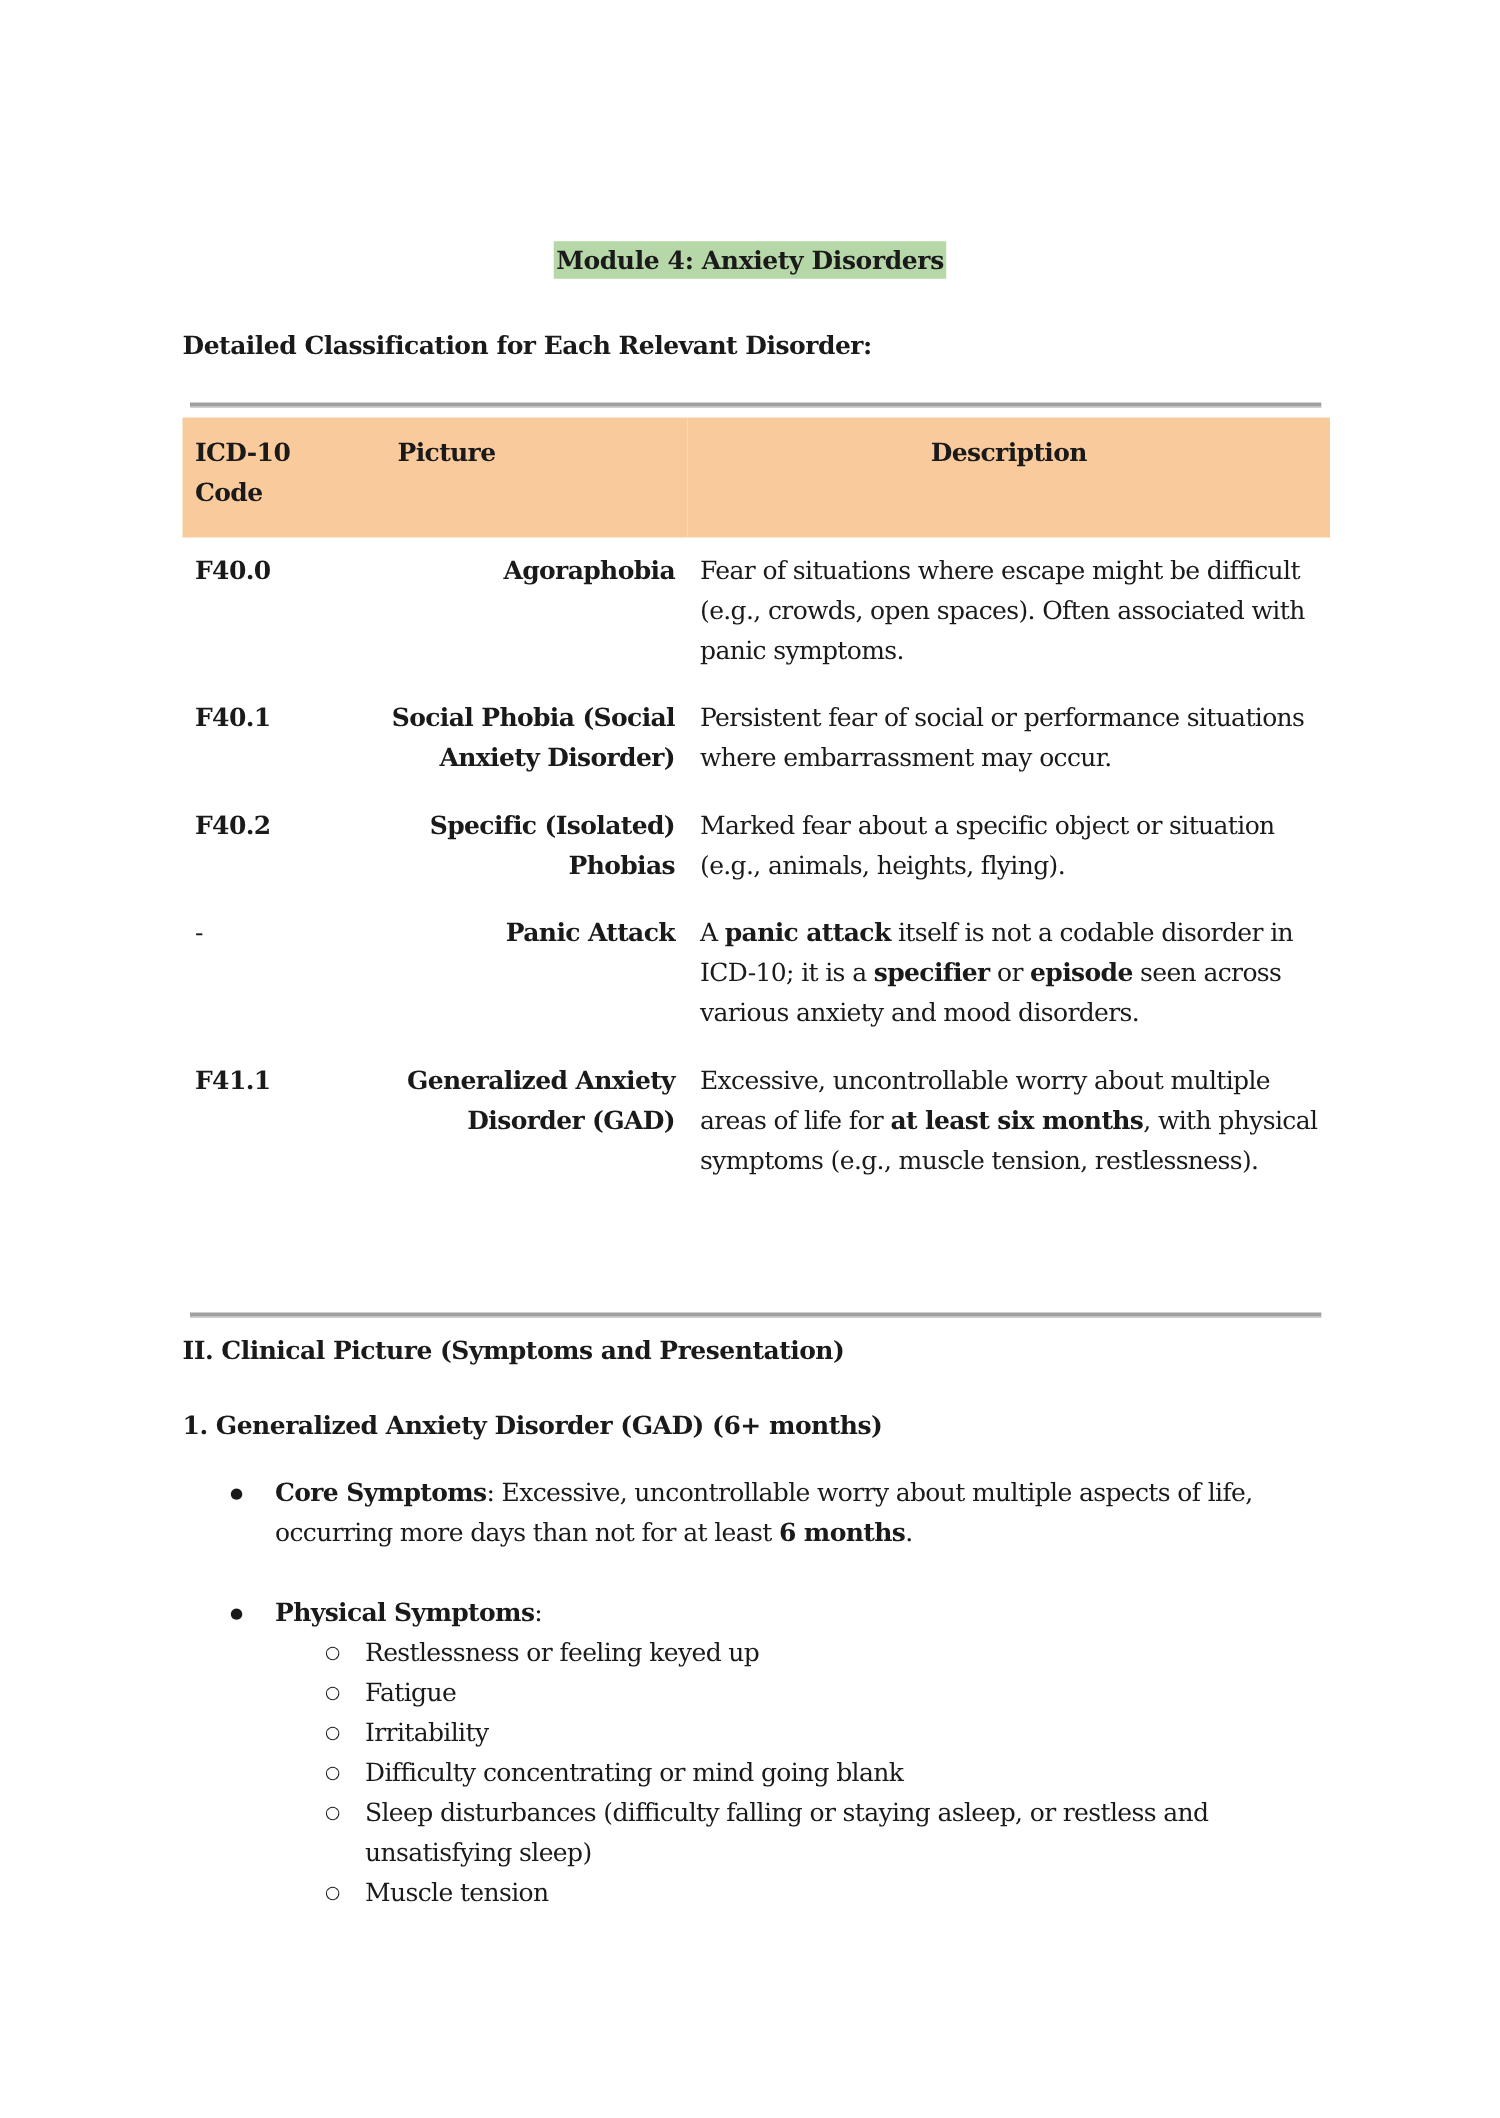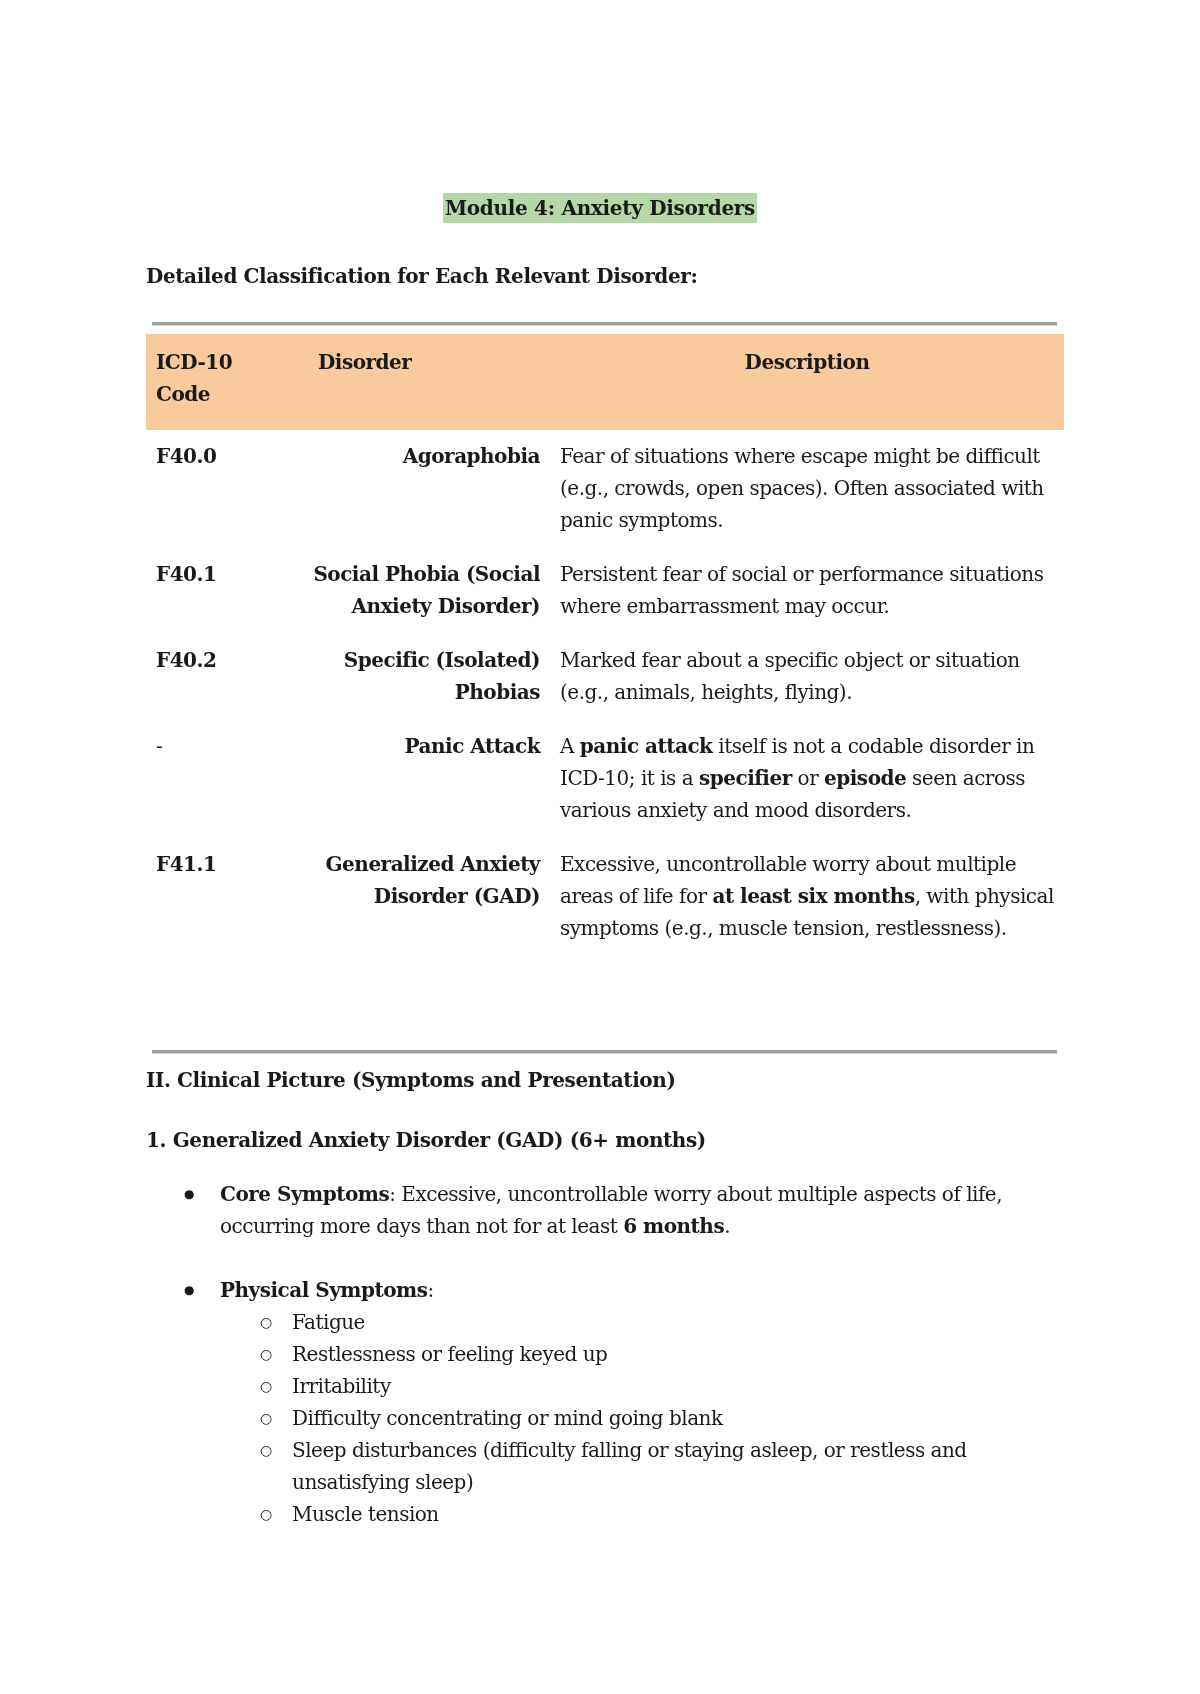--- a/index.html
+++ b/index.html
@@ -35,21 +35,21 @@
     <span class="title">Module 4:  Anxiety Disorders</span>
   </div>
   <div class="subtitle">Detailed Classification for Each Relevant Disorder:</div>
 
   <div class="rule" style="top:322px"></div>
 
   <table>
     <thead>
       <tr>
         <th class="code" style="width:82px">ICD-10 Code</th>
-        <th style="width:222px;padding-left:70px">Disorder</th>
+        <th style="width:222px;padding-left:70px">Picture</th>
         <th class="desc">Description</th>
       </tr>
     </thead>
     <tbody>
       <tr>
         <td class="code">F40.0</td>
         <td class="dis">Agoraphobia</td>
         <td class="desc">Fear of situations where escape might be difficult (e.g., crowds, open spaces). Often associated with panic symptoms.</td>
       </tr>
       <tr>
@@ -77,22 +77,22 @@
 
   <div class="rule" style="top:1050px"></div>
 
   <div class="sec" style="top:1068px">II. Clinical Picture (Symptoms and Presentation)</div>
   <div class="sec" style="top:1128px">1. Generalized Anxiety Disorder (GAD) (6+ months)</div>
 
   <ul class="main">
     <li><b>Core Symptoms</b><span>: Excessive, uncontrollable worry about multiple aspects of life, occurring more days than not for at least </span><b>6 months</b><span>.</span></li>
     <li><b>Physical Symptoms</b><span>:</span>
       <ul class="sub">
+        <li>Restlessness or feeling keyed up</li>
         <li>Fatigue</li>
-        <li>Restlessness or feeling keyed up</li>
         <li>Irritability</li>
         <li>Difficulty concentrating or mind going blank</li>
         <li>Sleep disturbances (difficulty falling or staying asleep, or restless and unsatisfying sleep)</li>
         <li>Muscle tension</li>
       </ul>
     </li>
   </ul>
 </div>
 
 </body></html>

